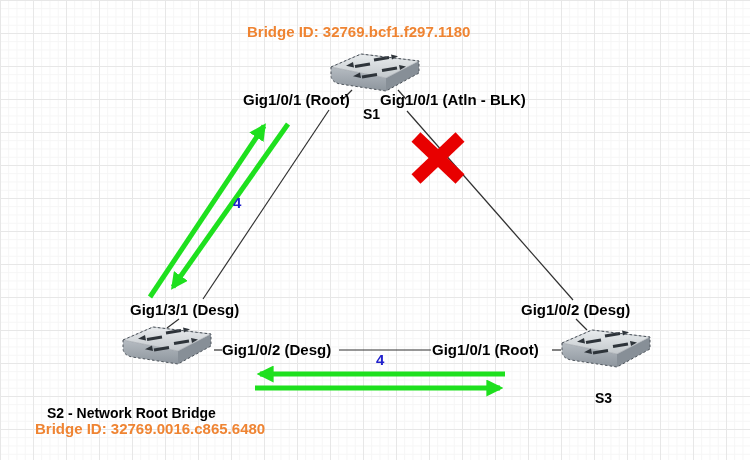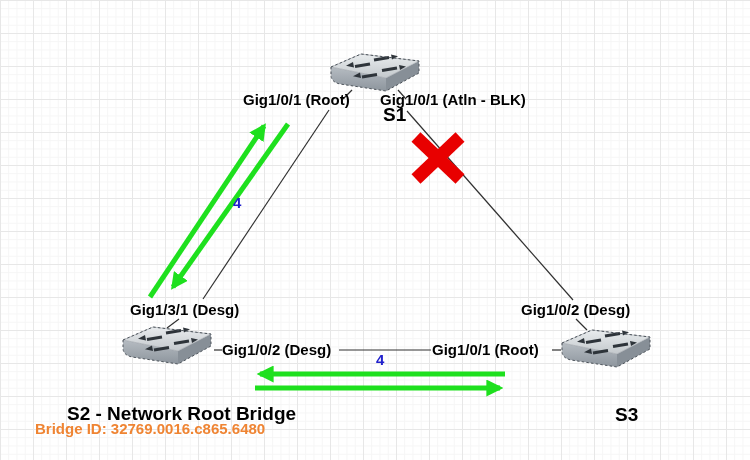--- a/index.html
+++ b/index.html
@@ -19,21 +19,21 @@
       linear-gradient(to bottom,#e7e7e7 1px,transparent 1px),
       linear-gradient(to right,#f5f5f5 1px,transparent 1px),
       linear-gradient(to bottom,#f5f5f5 1px,transparent 1px);
     background-size:33px 33px,33px 33px,8.25px 8.25px,8.25px 8.25px;
   }
   .overlay{position:absolute;left:0;top:0;z-index:1;}
   .lbl{
     position:absolute;z-index:2;white-space:nowrap;
     font-weight:bold;font-size:15px;line-height:17px;color:#000;
   }
-  .lbl.big{font-size:19px;line-height:21px;padding-left:20px;}
+  .lbl.big{font-size:14px;line-height:21px;}
   .lbl.orange{color:var(--c-orange);}
   .lbl.blue{color:var(--c-blue);}
   .link{stroke:var(--c-line);stroke-width:1.2;fill:none;}
   .flow{stroke:var(--c-green);stroke-width:5;fill:none;}
   .blockx{stroke:var(--c-red);stroke-width:13;fill:none;}
   #ah path{fill:var(--c-green);}
   .sw-top{fill:url(#gt);stroke:#9aa0a6;stroke-width:.6;}
   .sw-front{fill:url(#gf);}
   .sw-right{fill:#878f97;}
   .sw-outline{fill:none;stroke:#4c535a;stroke-width:1;stroke-dasharray:2.5,2.2;}
@@ -108,31 +108,32 @@
       <use href="#switch-shape"></use>
     </g>
     <g transform="translate(120,324)">
       <use href="#switch-shape"></use>
     </g>
     <g transform="translate(559,327)">
       <use href="#switch-shape"></use>
     </g>
   </svg>
 
+  <div class="lbl orange" style="left:247px;top:23px;">Bridge ID: 32769.bcf1.f297.1180</div>
 
   <div class="lbl" style="left:243px;top:91px;">Gig1/0/1 (Root)</div>
   <div class="lbl" style="left:380px;top:91px;">Gig1/0/1 (Atln - BLK)</div>
   <div class="lbl big" style="left:363px;top:104px;">S1</div>
 
   <div class="lbl blue" style="left:233px;top:194px;">4</div>
 
   <div class="lbl" style="left:130px;top:301px;">Gig1/3/1 (Desg)</div>
   <div class="lbl" style="left:222px;top:341px;">Gig1/0/2 (Desg)</div>
   <div class="lbl blue" style="left:376px;top:351px;">4</div>
   <div class="lbl" style="left:432px;top:341px;">Gig1/0/1 (Root)</div>
   <div class="lbl" style="left:521px;top:301px;">Gig1/0/2 (Desg)</div>
 
   <div class="lbl big" style="left:47px;top:388px;margin-top:15px;">S2 - Network Root Bridge</div>
   <div class="lbl orange" style="left:35px;top:420px;">Bridge ID: 32769.0016.c865.6480</div>
 
-  <div class="lbl big" style="left:595px;top:404px;">S3</div>
+  <div class="lbl big" style="left:595px;top:388px;">S3</div>
 
 </div>
 
 </body></html>

